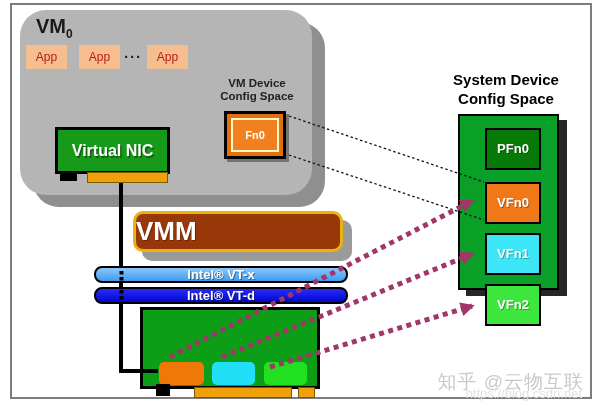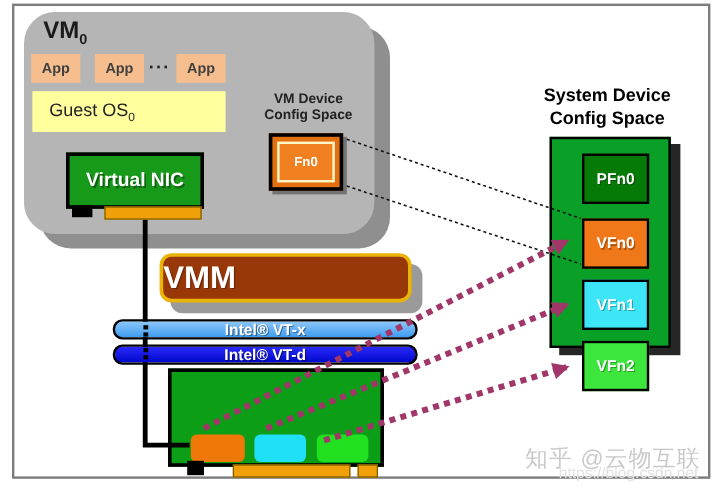--- a/index.html
+++ b/index.html
@@ -5,22 +5,22 @@
   * { margin:0; padding:0; box-sizing:border-box; }
   body { font-family:"Liberation Sans", sans-serif; background:#fff; }
   .stage { position:relative; width:600px; height:410px; background:#fff; overflow:hidden; }
   .frame { position:absolute; left:10px; top:3px; width:582px; height:396px; border:2px solid #7c7c7c; background:#fff; z-index:0; }
 
   
   .vm-blob { position:absolute; left:20px; top:10px; width:292px; height:185px; background:#B5B5B5;
              border-radius:26px; box-shadow:13px 12px 0 #8F8F8F; z-index:1; }
   .vm-title { position:absolute; left:36px; top:15px; font-size:20px; font-weight:600; color:#1a1a1a; z-index:3; }
   .vm-title sub { font-size:12px; font-weight:600; }
-  .app-box { position:absolute; top:45px; width:41px; height:24px; background:#F6BE8E; color:#404040;
-             font-size:12px; font-weight:bold; text-align:center; line-height:24px; z-index:3; }
+  .app-box { position:absolute; top:45px; width:41px; height:24px; background:#F6BE8E; color:#b91c1c;
+             font-size:12px; font-weight:normal; text-align:center; line-height:24px; z-index:3; }
   .ellipsis { position:absolute; top:48px; left:121px; width:24px; font-size:15px; font-weight:bold; color:#222;
               text-align:center; letter-spacing:1px; z-index:3; }
   .guest-os { position:absolute; left:27px; top:76px; width:161px; height:34px; background:#FFFF9E;
               color:#222; font-size:15px; line-height:34px; padding-left:14px; z-index:3; }
   .guest-os sub { font-size:10px; }
 
   .virtual-nic { position:absolute; left:55px; top:127px; width:115px; height:47px; background:#17991A;
                  border:3px solid #000; z-index:3; color:#fff; font-weight:bold; font-size:16px;
                  text-align:center; line-height:41px; text-shadow:1.5px 1.5px 0 rgba(0,0,0,0.35); }
   .vnic-notch { position:absolute; left:60px; top:171px; width:17px; height:10px; background:#000; z-index:3; }
@@ -92,23 +92,20 @@
   </svg>
 
   <div class="vm-blob"></div>
   <div class="vm-title">
     <span>VM</span><sub>0</sub>
   </div>
   <div class="app-box" style="left:26px;">App</div>
   <div class="app-box" style="left:79px;">App</div>
   <div class="ellipsis">···</div>
   <div class="app-box" style="left:147px;">App</div>
-  <div class="guest-os">
-    <span>Guest OS</span><sub>0</sub>
-  </div>
 
   <div class="virtual-nic">Virtual NIC</div>
   <div class="vnic-notch"></div>
   <div class="vnic-tab"></div>
 
   <div class="vm-config-label">
     <div>VM Device</div>
     <div>Config Space</div>
   </div>
   <div class="fn0">

